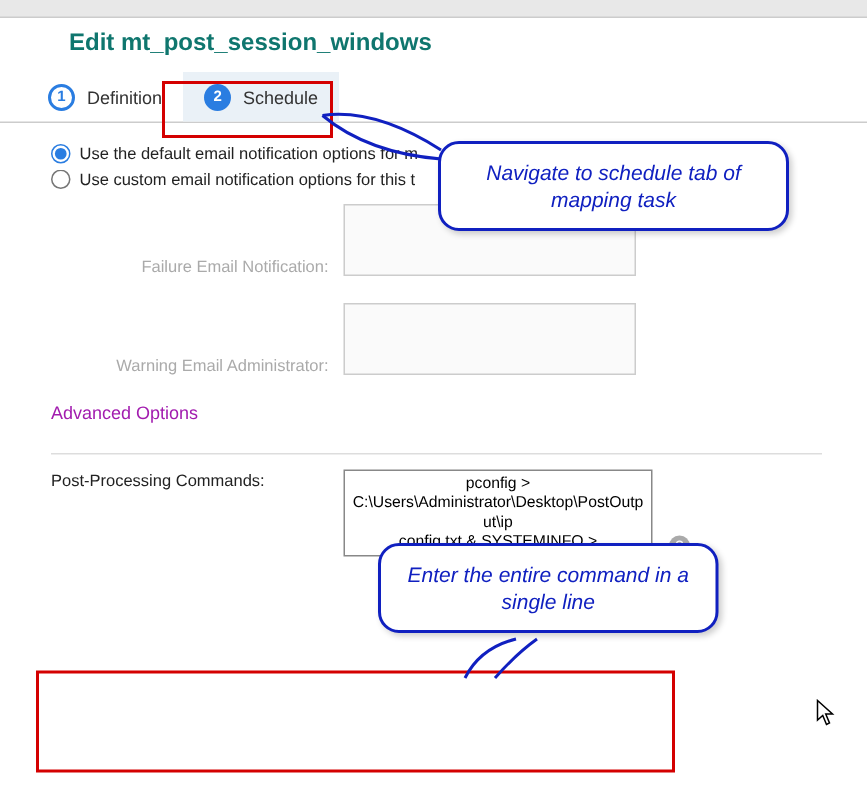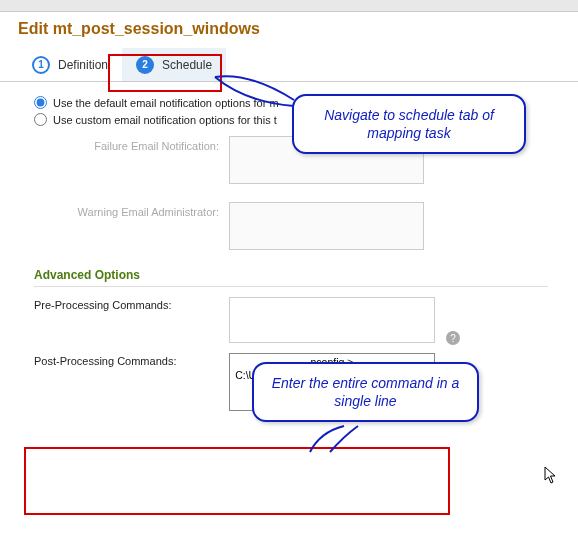--- a/index.html
+++ b/index.html
@@ -13,21 +13,22 @@
   }
   .topstrip {
     height: 12px;
     background: #e8e8e8;
     border-bottom: 1px solid #ccc;
   }
   .heading {
     padding: 8px 16px 10px 18px;
     font-size: 16px;
     font-weight: bold;
-    color: #a16207;
+    color: #0f766e;
+    margin-left: 28px;
   }
   .tabs {
     display: flex;
     align-items: center;
     border-bottom: 1px solid #ccc;
     padding-left: 18px;
     height: 34px;
   }
   .tab {
     display: flex;
@@ -81,21 +82,21 @@
     font-size: 11px;
     color: #222;
     margin-bottom: 4px;
   }
   .radio-row input { accent-color: #2a7de1; }
   .notif-group {
     margin-top: 10px;
   }
   .notif-row {
     display: flex;
-    align-items: flex-start;
+    align-items: flex-end;
     margin-bottom: 18px;
   }
   .notif-label {
     width: 195px;
     text-align: right;
     font-size: 11px;
     color: #aaa;
     padding-right: 10px;
     padding-top: 4px;
   }
@@ -103,23 +104,23 @@
     width: 195px;
     height: 48px;
     border: 1px solid #ccc;
     background: #fafafa;
     font-size: 11px;
     resize: none;
     padding: 4px;
   }
   .adv-title {
     font-size: 12px;
-    font-weight: bold;
-    color: #4d7c0f;
-    margin: 10px 0 4px 0;
+    font-weight: normal;
+    color: #a21caf;
+    margin: 10px 0 20px 0;
   }
   .adv-sep {
     border: none;
     border-top: 1px solid #ddd;
     margin: 0 30px 10px 0;
   }
   .cmd-row {
     display: flex;
     align-items: flex-start;
     margin-bottom: 10px;
@@ -232,25 +233,20 @@
     </div>
     <div class="notif-row">
       <div class="notif-label">Warning Email Administrator:</div>
       <textarea class="notif-box" disabled="" style=""></textarea>
     </div>
   </div>
 
   <div class="adv-title">Advanced Options</div>
   <hr class="adv-sep">
 
-  <div class="cmd-row">
-    <div class="cmd-label">Pre-Processing Commands:</div>
-    <textarea class="cmd-box" style="height: 46px; border-color: rgb(204, 204, 204);"></textarea>
-    <div class="help-icon">?</div>
-  </div>
 
   <div class="cmd-row">
     <div class="cmd-label">Post-Processing Commands:</div>
     <textarea class="cmd-box" style="">pconfig &gt;
 C:\Users\Administrator\Desktop\PostOutput\ip
 config.txt &amp; SYSTEMINFO &gt;
 C:\Users\Administrator\Desktop\PostOutput\s</textarea>
     <div class="help-icon" style="bottom:0;">?</div>
   </div>
 

